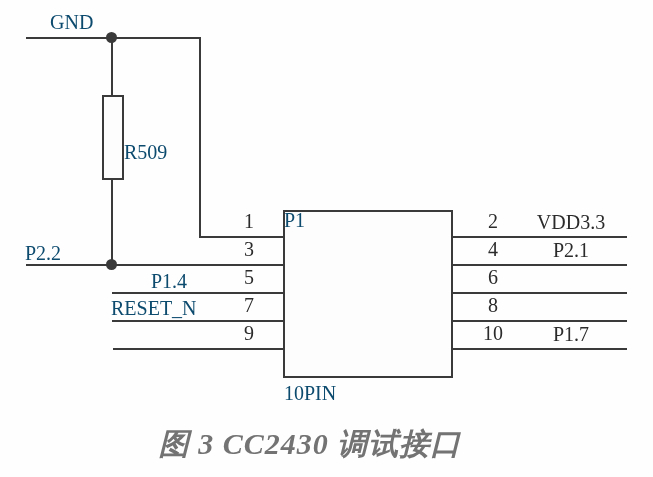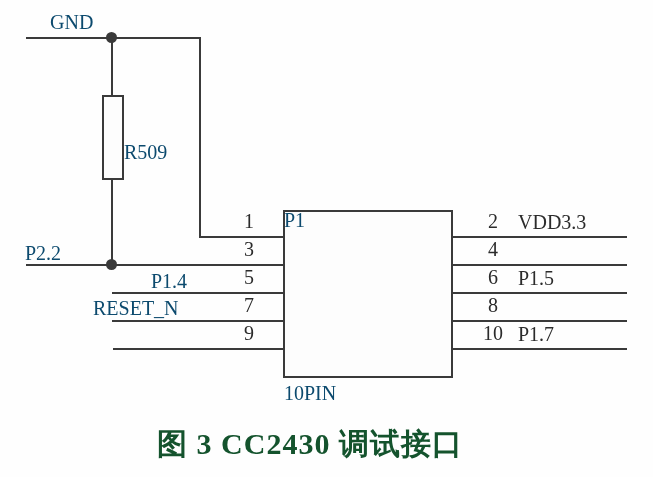--- a/index.html
+++ b/index.html
@@ -33,41 +33,42 @@
     font-size: 20px;
     line-height: 1;
     color: #2b2b2b;
   }
   .pin-num.left  { width: 32px; text-align: right; }
   .pin-num.right { width: 32px; text-align: center; }
   .right-net {
     position: absolute;
     left: 518px;
     width: 106px;
-    text-align: left;
+    text-align: center;
     font-size: 20px;
     line-height: 1;
     white-space: nowrap;
   }
   .box {
     position: absolute;
     border: 2px solid #3a3a3a;
     background: #fdfdfd;
     box-sizing: content-box;
   }
   #caption {
     position: absolute;
     top: 424px;
     left: 0;
     width: 620px;
     text-align: center;
     font-size: 30px;
     font-weight: 700;
     letter-spacing: 1px;
-    color: #14532d;
+    color: #737373;
+    font-style: italic;
   }
 </style>
 </head>
 <body>
 
 <div id="canvas">
 
   <div class="net-label" style="left:50px; top:12px;">GND</div>
   <div class="wire h" style="left:26px; top:37px; width:175px;"></div>
   <div class="dot" style="left:106px; top:32px;"></div>
@@ -90,35 +91,35 @@
   <div class="wire h" style="left:26px; top:264px; width:257px;"></div>
   <div class="pin-num left" style="left:222px; top:239px;">3</div>
   <div class="net-label" style="left:25px; top:243px;">P2.2</div>
 
   <div class="wire h" style="left:112px; top:292px; width:171px;"></div>
   <div class="pin-num left" style="left:222px; top:267px;">5</div>
   <div class="net-label" style="left:111px; top:271px;margin-left:40px;">P1.4</div>
 
   <div class="wire h" style="left:112px; top:320px; width:171px;"></div>
   <div class="pin-num left" style="left:222px; top:295px;">7</div>
-  <div class="net-label" style="left:93px; top:298px;">RESET_N</div>
+  <div class="net-label" style="left:111px; top:298px;">RESET_N</div>
 
   <div class="wire h" style="left:113px; top:348px; width:170px;"></div>
   <div class="pin-num left" style="left:222px; top:323px;">9</div>
 
   <div class="wire h" style="left:453px; top:236px; width:174px;"></div>
   <div class="pin-num right" style="left:477px; top:211px;">2</div>
   <div class="right-net" style="top:212px;">VDD3.3</div>
 
   <div class="wire h" style="left:453px; top:264px; width:174px;"></div>
   <div class="pin-num right" style="left:477px; top:239px;">4</div>
+  <div class="right-net" style="top:240px;">P2.1</div>
 
   <div class="wire h" style="left:453px; top:292px; width:174px;"></div>
   <div class="pin-num right" style="left:477px; top:267px;">6</div>
-  <div class="right-net" style="top:268px;">P1.5</div>
 
   <div class="wire h" style="left:453px; top:320px; width:174px;"></div>
   <div class="pin-num right" style="left:477px; top:295px;">8</div>
 
   <div class="wire h" style="left:453px; top:348px; width:174px;"></div>
   <div class="pin-num right" style="left:477px; top:323px;">10</div>
   <div class="right-net" style="top:324px;">P1.7</div>
 
   <div id="caption">图 3 CC2430 调试接口</div>
 

